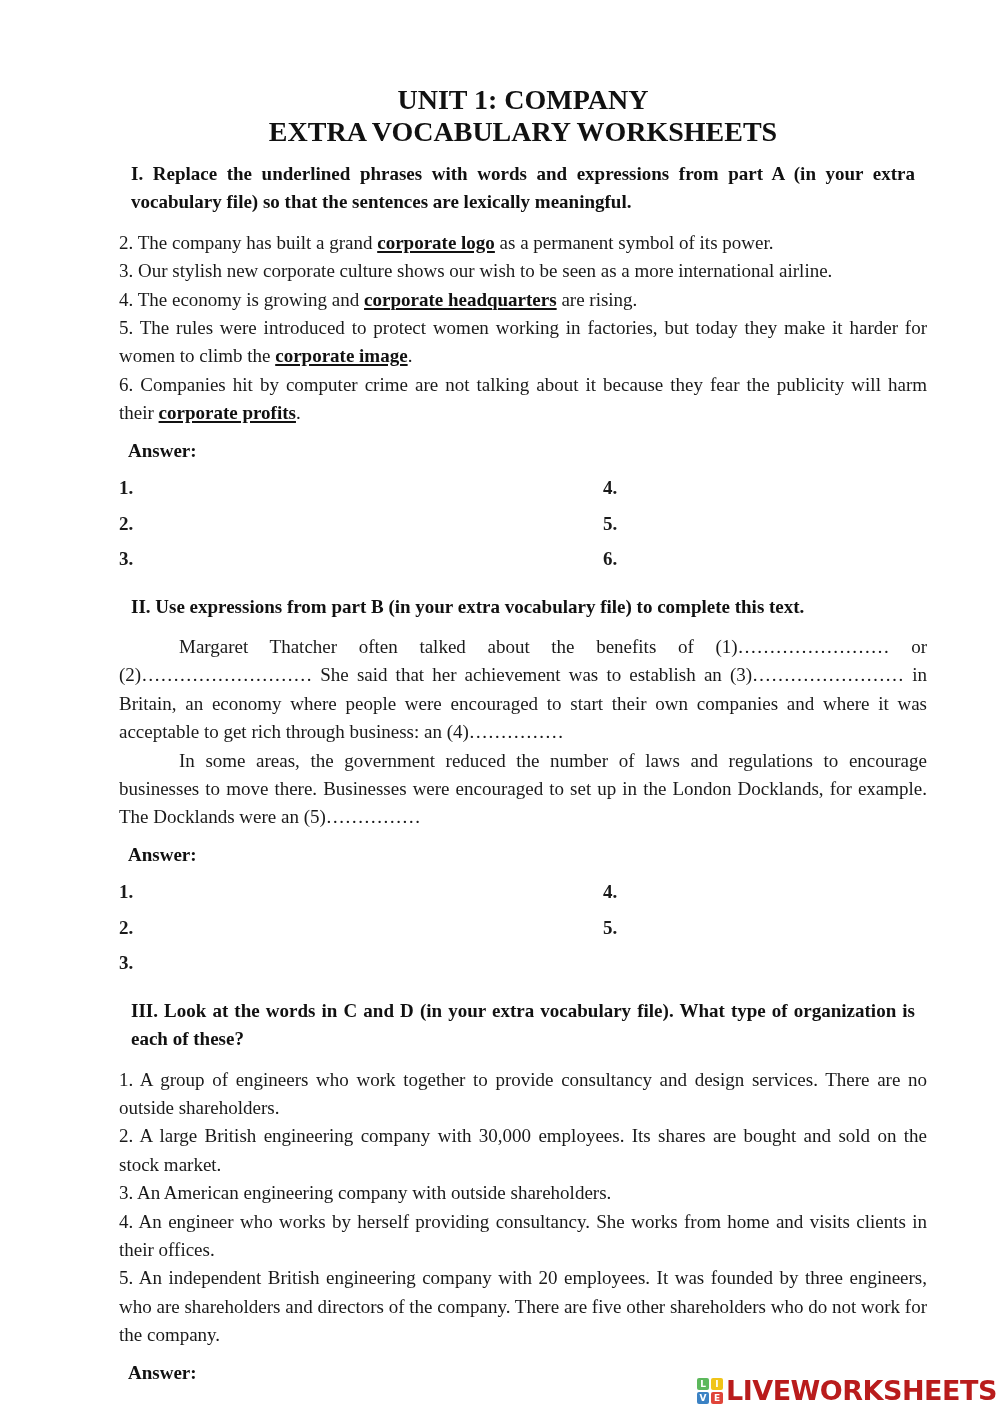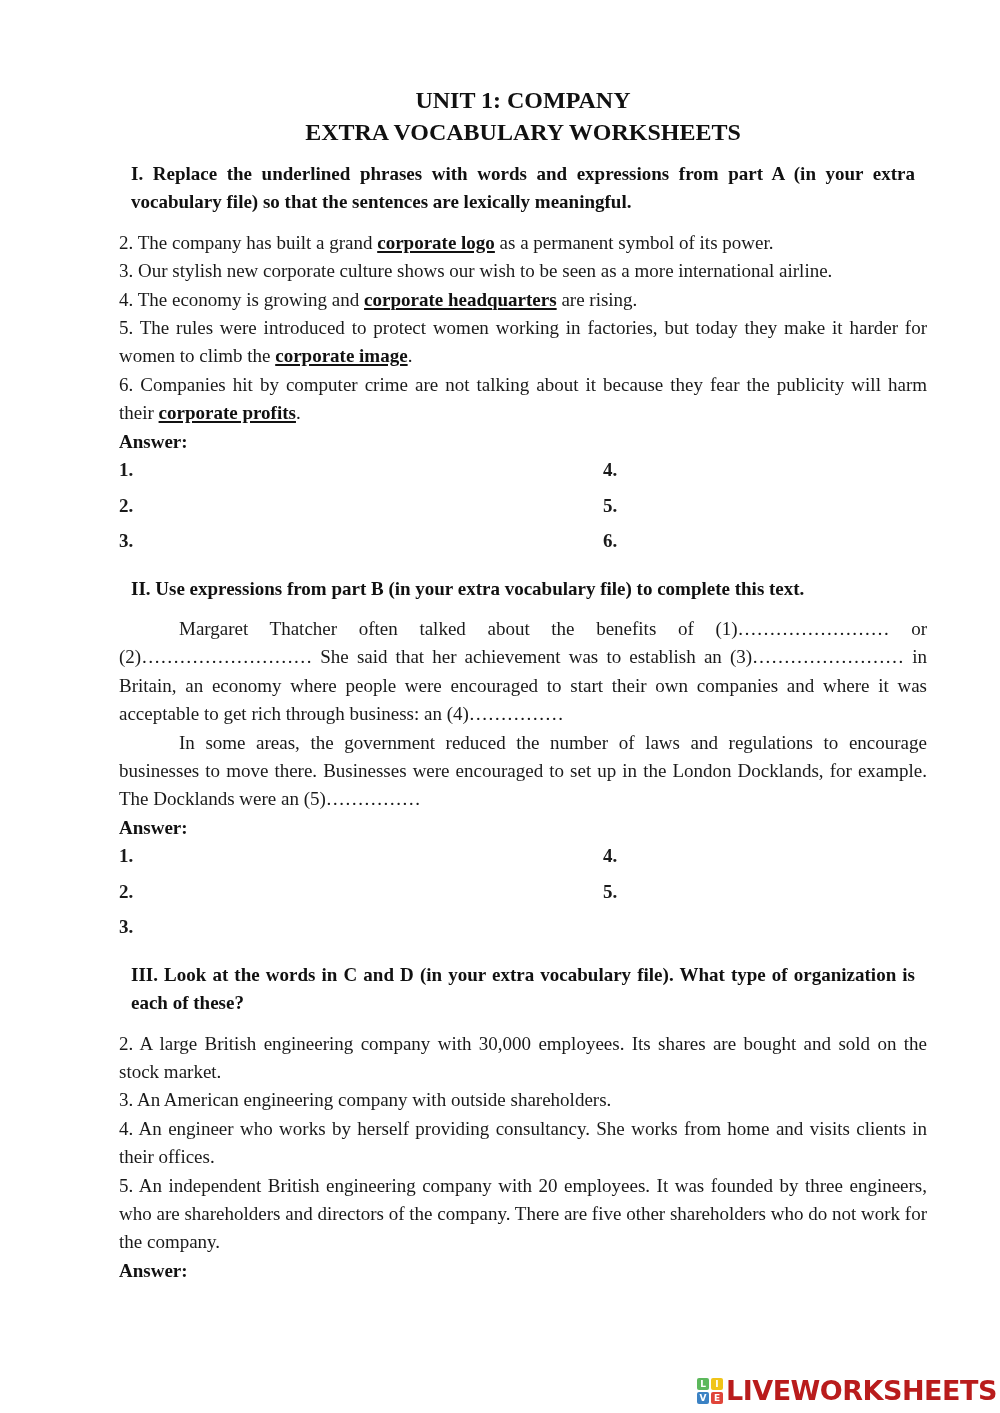--- a/index.html
+++ b/index.html
@@ -6,28 +6,28 @@
   body {
     width: 1000px; height: 1413px; position: relative; overflow: hidden;
     font-family: "Liberation Serif", "DejaVu Serif", serif;
     color: #1a1a1a;
   }
   .page {
     position: absolute; left: 119px; top: 84px; width: 808px;
     font-size: 19px; line-height: 28.4px;
   }
   .title {
-    text-align: center; font-weight: bold; font-size: 24px;
+    text-align: center; font-weight: bold; font-size: 28px;
     line-height: 32px; margin: 0; color: #111;
   }
   .heading { font-weight: bold; margin: 12px; text-align: justify; color: #111; }
   .para { margin: 0; text-align: justify; }
   .indent { text-indent: 60px; }
   .ul-word { font-weight: bold; text-decoration: underline; text-decoration-thickness: 2px; text-underline-offset: 2px; color: #111; }
-  .answer-label { font-weight: bold; margin: 0; color: #111; }
+  .answer-label { font-weight: bold; margin: 9px; color: #111; }
   .answer-grid { position: relative; }
   .answer-row { height: 35.5px; position: relative; }
   .answer-row .num { position: absolute; top: 0; font-weight: bold; line-height: 28.4px; }
   .answer-row .num.left { left: 0; }
   .answer-row .num.right { left: 484px; }
   .answer-row .blank-field {
     position: absolute; top: 2px; height: 26px; border: none; background: transparent;
     font-family: inherit; font-size: 18px; outline: none;
   }
   .answer-row .blank-field.left { left: 28px; width: 430px; }
@@ -103,20 +103,21 @@
       <span class="num right">5.</span>
       <input class="blank-field right" value="" style="">
     </div>
     <div class="answer-row">
       <span class="num left">3.</span>
       <input class="blank-field left" value="" style="">
     </div>
   </div>
 
   <p class="heading">III. Look at the words in C and D (in your extra vocabulary file). What type of organization is each of these?</p>
+  <p class="para">1. A group of engineers who work together to provide consultancy and design services. There are no outside shareholders.</p>
   <p class="para">2. A large British engineering company with 30,000 employees. Its shares are bought and sold on the stock market.</p>
   <p class="para">3. An American engineering company with outside shareholders.</p>
   <p class="para">4. An engineer who works by herself providing consultancy. She works from home and visits clients in their offices.</p>
   <p class="para">5. An independent British engineering company with 20 employees. It was founded by three engineers, who are shareholders and directors of the company. There are five other shareholders who do not work for the company.</p>
   <p class="answer-label">Answer:</p>
 </div>
 
 <div class="logo">
   <div class="tiles">
     <div class="tile" style="background:#5cb85c">L</div>

